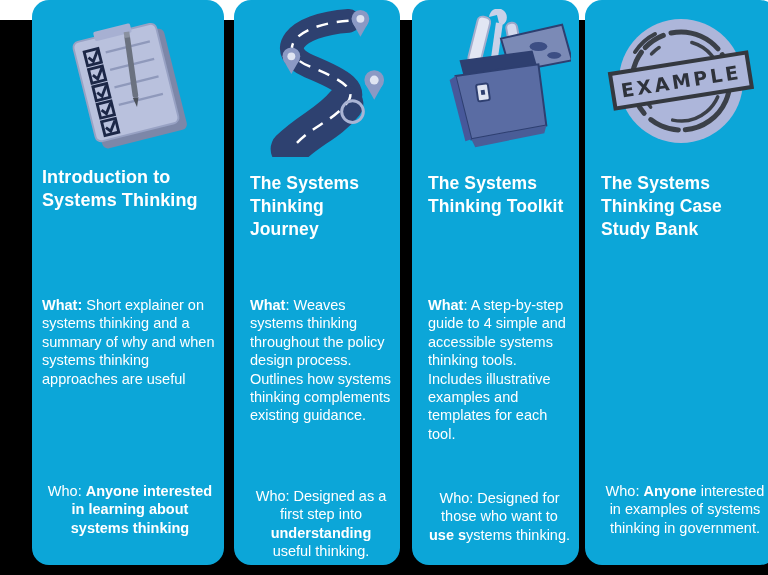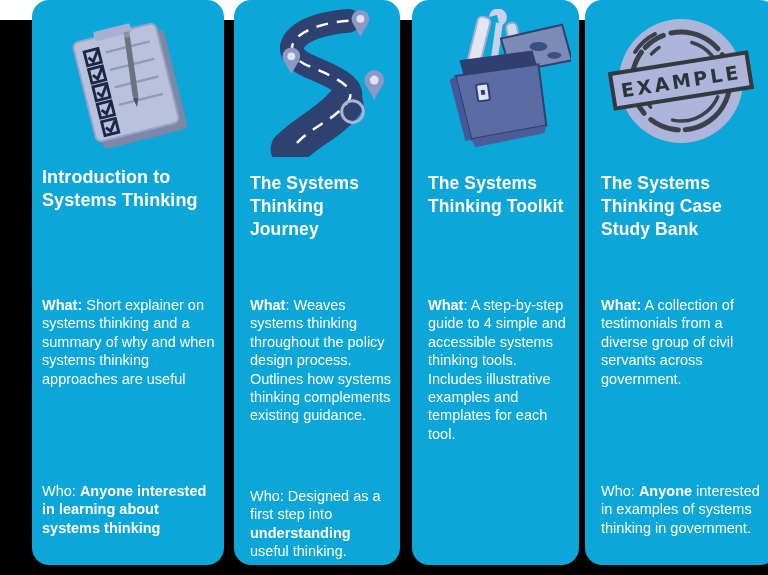--- a/index.html
+++ b/index.html
@@ -14,21 +14,21 @@
   .card:nth-of-type(4){width:192px;margin-left:6px;}
   .icon-wrap{position:absolute;top:8px;left:0;right:0;height:150px;
              display:flex;align-items:center;justify-content:center;}
   .card-title{position:absolute;top:172px;left:16px;right:8px;margin:0;
               font-size:17.5px;font-weight:bold;line-height:1.3;letter-spacing:.1px;}
   .card:nth-of-type(1) .card-title{top:166px;left:10px;right:6px;font-size:18px;}
   .card-what,.card-who{position:absolute;left:16px;right:8px;margin:0;
               font-size:14.5px;line-height:1.27;}
   .card:nth-of-type(1) .card-what,.card:nth-of-type(1) .card-who{left:10px;right:6px;}
   .card-what{top:296px;}
-  .card-who{top:482px;}
+  .card-who{top:482px;text-align:center;}
   .card:nth-of-type(2) .card-who{top:487px;}
   .card:nth-of-type(3) .card-who{top:489px;}
   .b{font-weight:bold;}
   svg{display:block;}
 </style>
 </head>
 <body>
 
 <div id="stage">
   <div class="backdrop"></div>
@@ -123,35 +123,35 @@
     <polygon points="34,68 50,132 44,134 28,72" fill="#47589a"></polygon>
     <path d="M50 132 L126 118 L124 126 L54 140 Z" fill="#4a5d97"></path>
     <g transform="rotate(-8 62 86)">
       <rect x="56" y="76" width="12" height="17" rx="2" fill="#dfe4f2" stroke="#2e3f70" stroke-width="2"></rect>
       <rect x="60" y="82" width="4" height="5" fill="#2e3f70"></rect>
     </g>
   </svg>
 </div>
     <h2 class="card-title">The Systems Thinking Toolkit</h2>
     <p class="card-what"><span class="b">What</span><span>: A step-by-step guide to 4 simple and accessible systems thinking tools. Includes illustrative examples and templates for each tool.</span></p>
+    <p class="card-who"><span>Who: Designed for those who want to </span><span class="b">use s</span><span>ystems thinking.</span></p>
   </article>
 
   <article class="card">
     <div class="icon-wrap">
   <svg width="152" height="142" viewBox="0 0 152 142">
     <circle cx="76" cy="69" r="62" fill="#adb6da"></circle>
     <g fill="none" stroke="#3b4049" stroke-linecap="round">
       <circle cx="76" cy="69" r="49" stroke-width="5" stroke-dasharray="52 7 30 9 66 6 22 8" transform="rotate(24 76 69)"></circle>
       <circle cx="76" cy="69" r="40" stroke-width="3.5" stroke-dasharray="10 34 55 26 18 40" transform="rotate(-40 76 69)"></circle>
       <path d="M30 40 q8 -12 20 -18" stroke-width="4"></path>
     </g>
     <g transform="rotate(-9 76 69)">
       <rect x="7" y="51" width="138" height="35" fill="#adb6da" stroke="#34383f" stroke-width="4"></rect>
       <text x="76" y="76" text-anchor="middle" font-family="DejaVu Sans, Liberation Sans, sans-serif" font-size="19" font-weight="bold" letter-spacing="3" fill="#2e323b">EXAMPLE</text>
     </g>
   </svg>
 </div>
     <h2 class="card-title">The Systems Thinking Case Study Bank</h2>
-    <p class="card-what"><span class="b">What:</span><span> A collection of testimonials from a diverse group of civil servants across government.</span></p>
     <p class="card-who"><span>Who: </span><span class="b">Anyone</span><span> interested in examples of systems thinking in government.</span></p>
   </article>
 </main>
 </div>
 
 </body></html>

